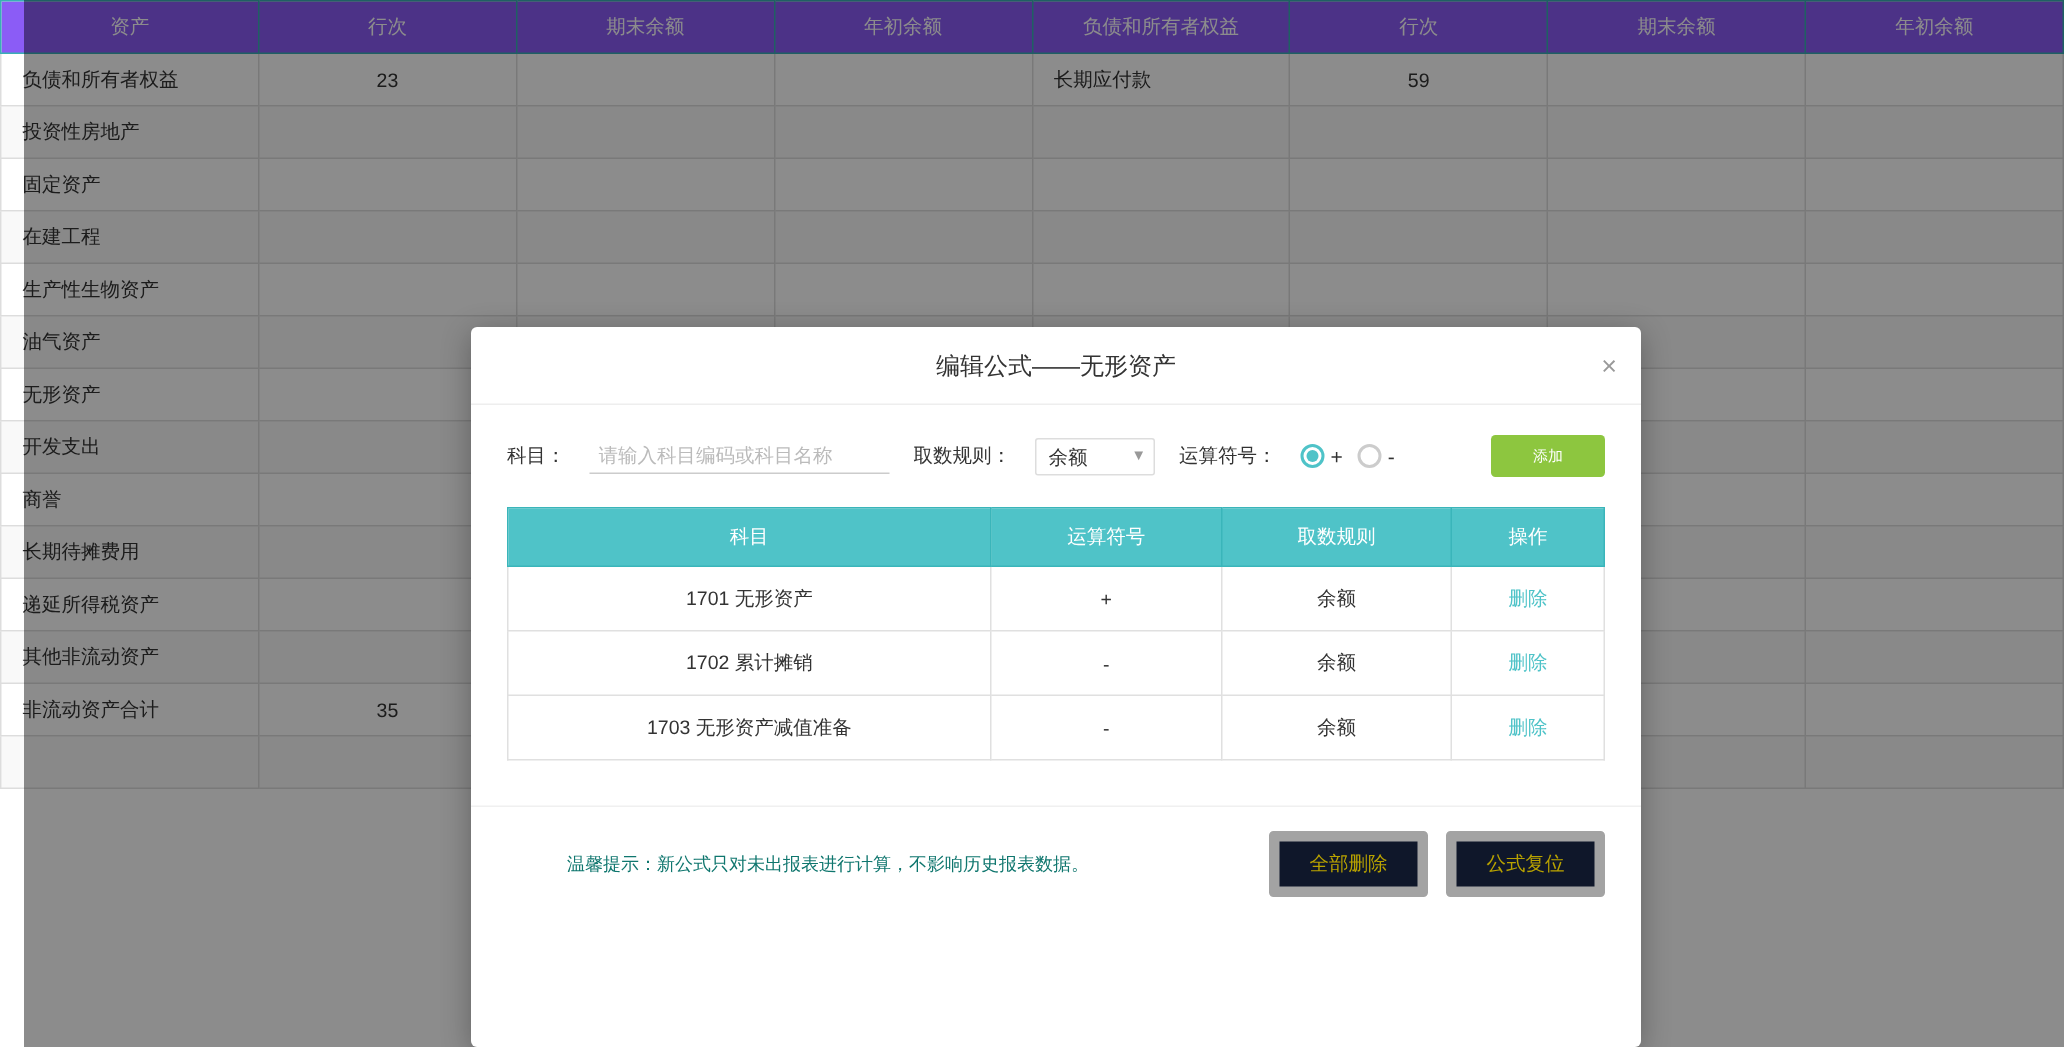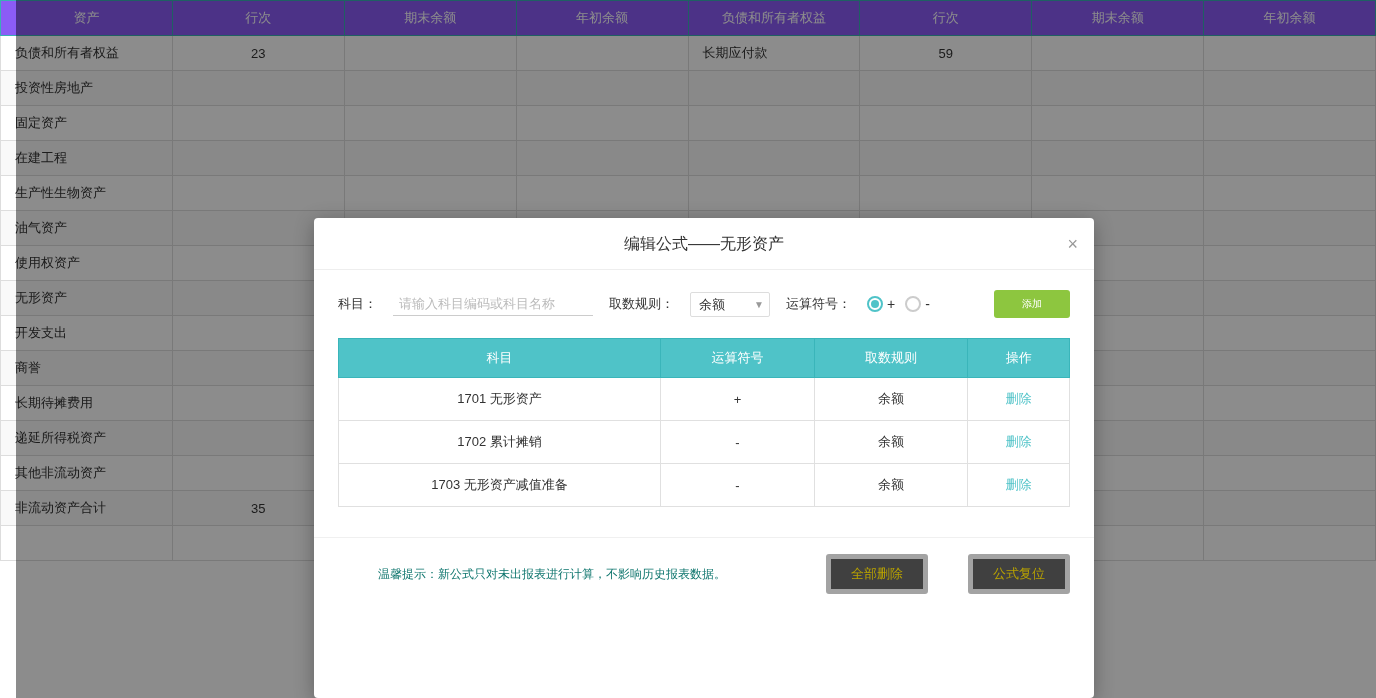--- a/index.html
+++ b/index.html
@@ -266,28 +266,27 @@
       color: #0f766e;
       margin-left: 40px;
     }
 
     .footer-buttons {
       display: flex;
       gap: 12px;
     }
 
     .btn-outline {
-      background: #404040;
-      border: 5px solid #a3a3a3;
+      background: #0f172a;
+      border: 7px solid #a3a3a3;
       color: #b8a200;
       padding: 6px 20px;
       border-radius: 3px;
       cursor: pointer;
       font-size: 13px;
-      margin-left: 28px;
     }
   </style>
 </head>
 <body>
 
 <div class="bg-table-wrap">
   <table class="bg-table">
     <thead>
       <tr>
         <th>资产</th>
@@ -346,30 +345,20 @@
         <td></td>
           <td></td>
           <td></td>
         <td></td>
           <td></td>
           <td></td>
           <td></td>
       </tr>
       <tr>
         <td class="left-col">油气资产</td>
-        <td></td>
-          <td></td>
-          <td></td>
-        <td></td>
-          <td></td>
-          <td></td>
-          <td></td>
-      </tr>
-      <tr>
-        <td class="left-col">使用权资产</td>
         <td></td>
           <td></td>
           <td></td>
         <td></td>
           <td></td>
           <td></td>
           <td></td>
       </tr>
       <tr>
         <td class="left-col">无形资产</td>

